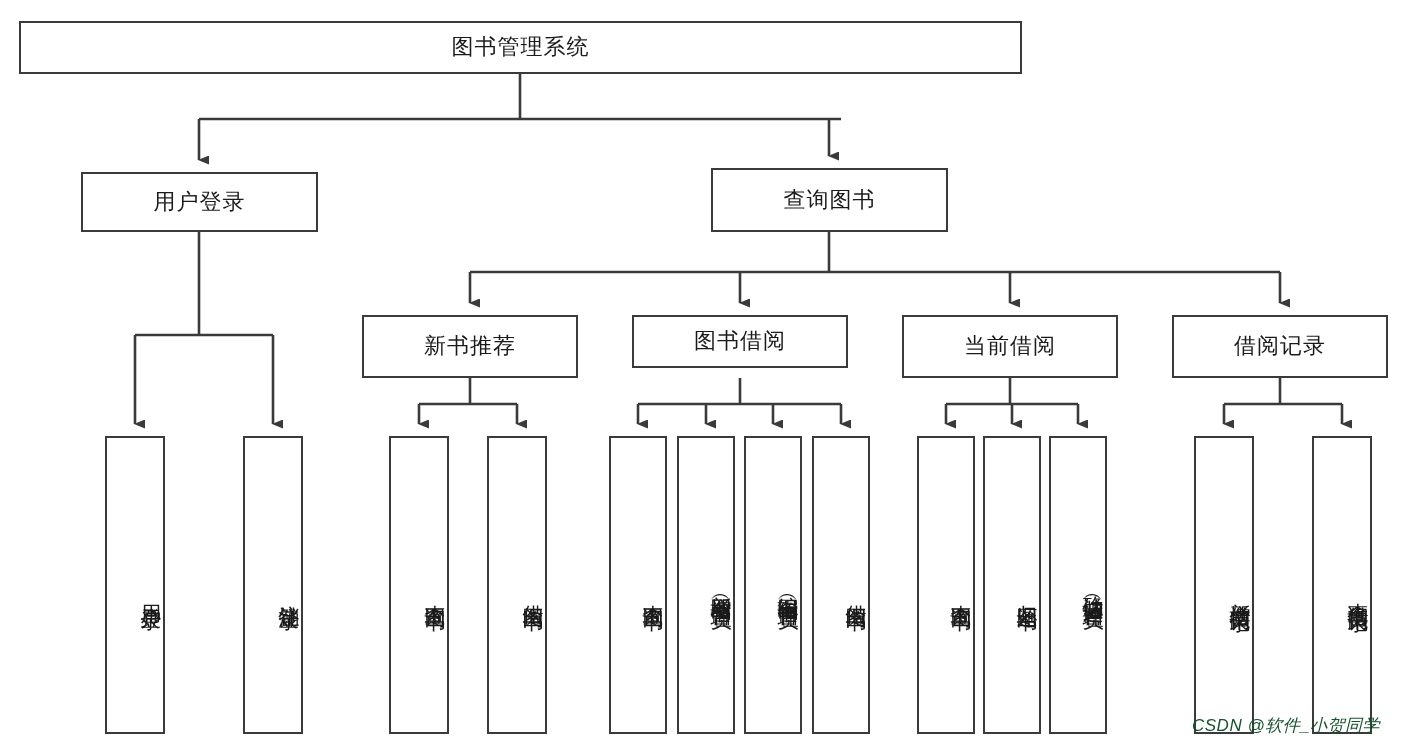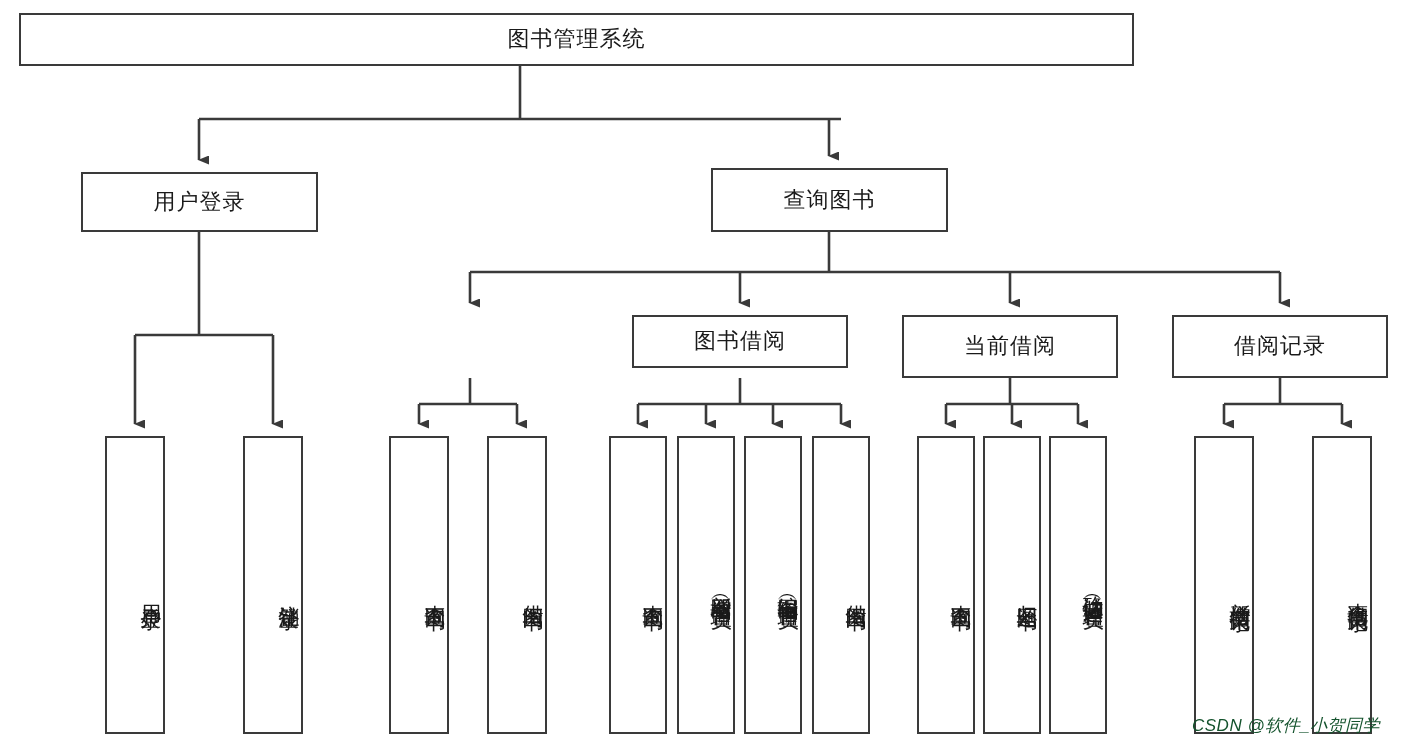--- a/index.html
+++ b/index.html
@@ -116,31 +116,34 @@
       <path d="M1012,404 L1012,424" marker-end="url(#arrow)"></path>
       <path d="M1078,404 L1078,424" marker-end="url(#arrow)"></path>
 
       <path d="M1280,378 L1280,404"></path>
       <path d="M1224,404 L1342,404"></path>
       <path d="M1224,404 L1224,424" marker-end="url(#arrow)"></path>
       <path d="M1342,404 L1342,424" marker-end="url(#arrow)"></path>
     </g>
   </svg>
 
-  <div class="node horiz" style="left:19px; top:13px; width:1115px; height:53px;">
+  <div class="node horiz" style="left:19px; top:21px; width:1003px; height:53px;">
     <span>图书管理系统</span>
   </div>
 
   <div class="node horiz" style="left:81px; top:172px; width:237px; height:60px;">
     <span>用户登录</span>
   </div>
   <div class="node horiz" style="left:711px; top:168px; width:237px; height:64px;">
     <span>查询图书</span>
   </div>
 
+  <div class="node horiz" style="left:362px; top:315px; width:216px; height:63px;">
+    <span>新书推荐</span>
+  </div>
   <div class="node horiz" style="left:632px; top:315px; width:216px; height:53px;">
     <span>图书借阅</span>
   </div>
   <div class="node horiz" style="left:902px; top:315px; width:216px; height:63px;">
     <span>当前借阅</span>
   </div>
   <div class="node horiz" style="left:1172px; top:315px; width:216px; height:63px;">
     <span>借阅记录</span>
   </div>
 

